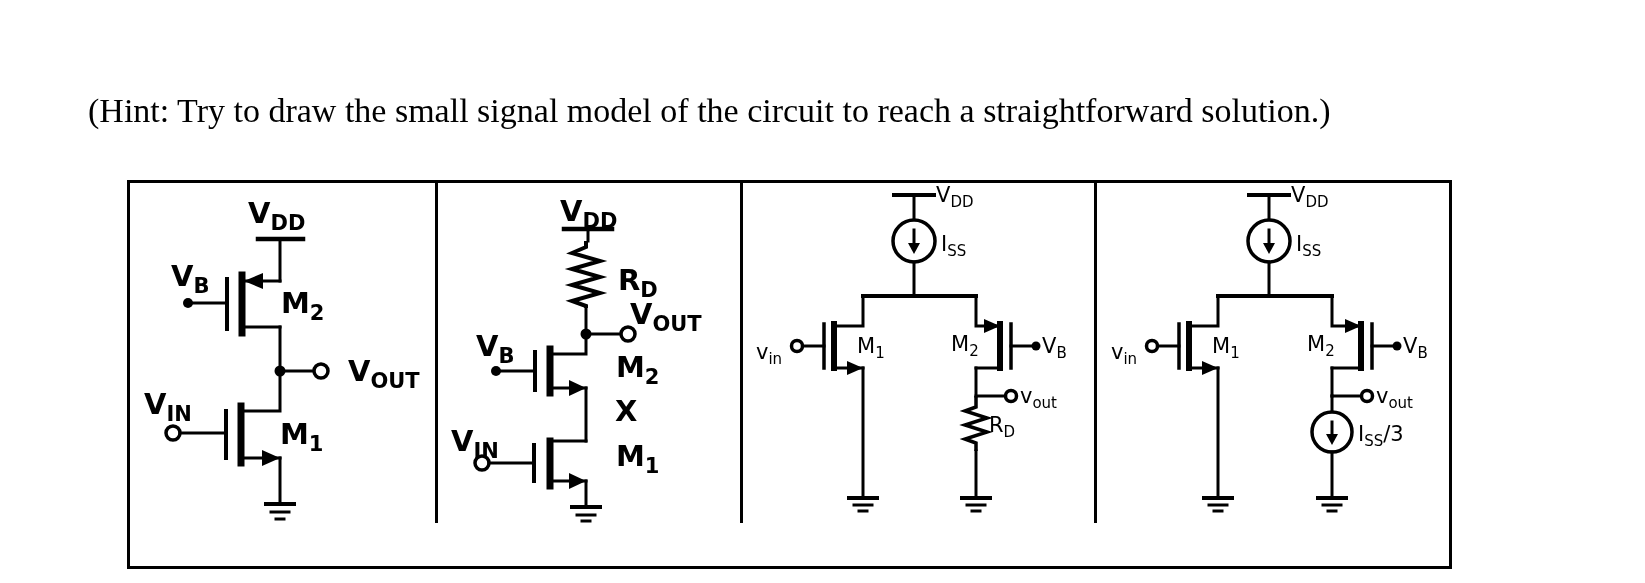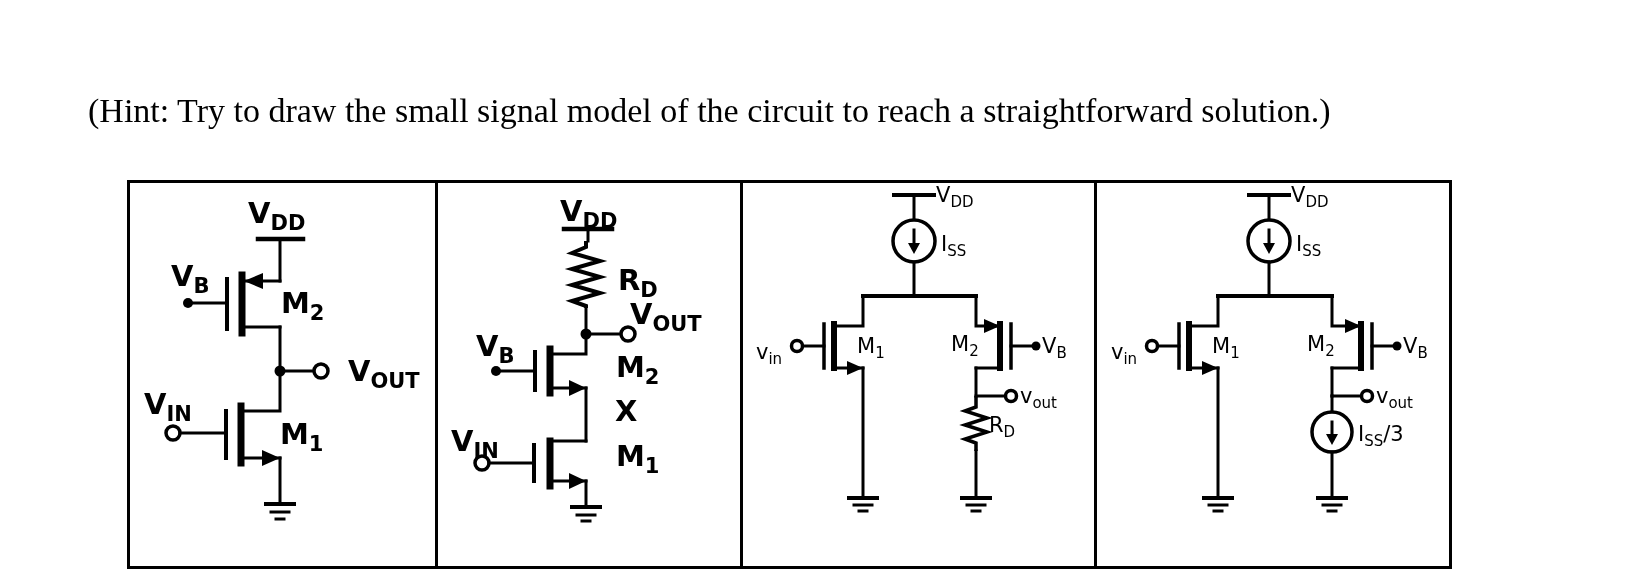--- a/index.html
+++ b/index.html
@@ -1,21 +1,21 @@
 <!DOCTYPE html>
 <html><head>
 <meta charset="utf-8">
 <style>
   html,body { margin:0; padding:0; background:#ffffff; }
   .page { position:relative; width:1645px; height:583px; background:#ffffff;
           font-family:"Liberation Serif", serif; color:#000; overflow:hidden;margin-top:48px; }
   .hint { position:absolute; left:88px; top:44px; font-size:34px; white-space:nowrap; }
 
   .figtable { position:absolute; left:127px; top:132px; width:1325px; height:389px;
-              border:3px solid #000; box-sizing:border-box; display:flex; flex-direction:row; }
+              border:3px solid #000; box-sizing:border-box; display:flex; flex-direction:column; }
   .figrow { display:flex; flex:0 0 340px; }
   .caprow { display:flex; flex:1 1 auto; border-top:3px solid #000; }
   .cell { box-sizing:border-box; height:100%; }
   .c1 { flex:0 0 305px; }
   .c2 { flex:0 0 302px; }
   .c3 { flex:0 0 351px; }
   .c4 { flex:1 1 auto; }
   .vr { border-right:3px solid #000; }
   .capcell { display:flex; align-items:center; justify-content:center;
              font-size:31px; font-family:"Liberation Serif", serif; }

